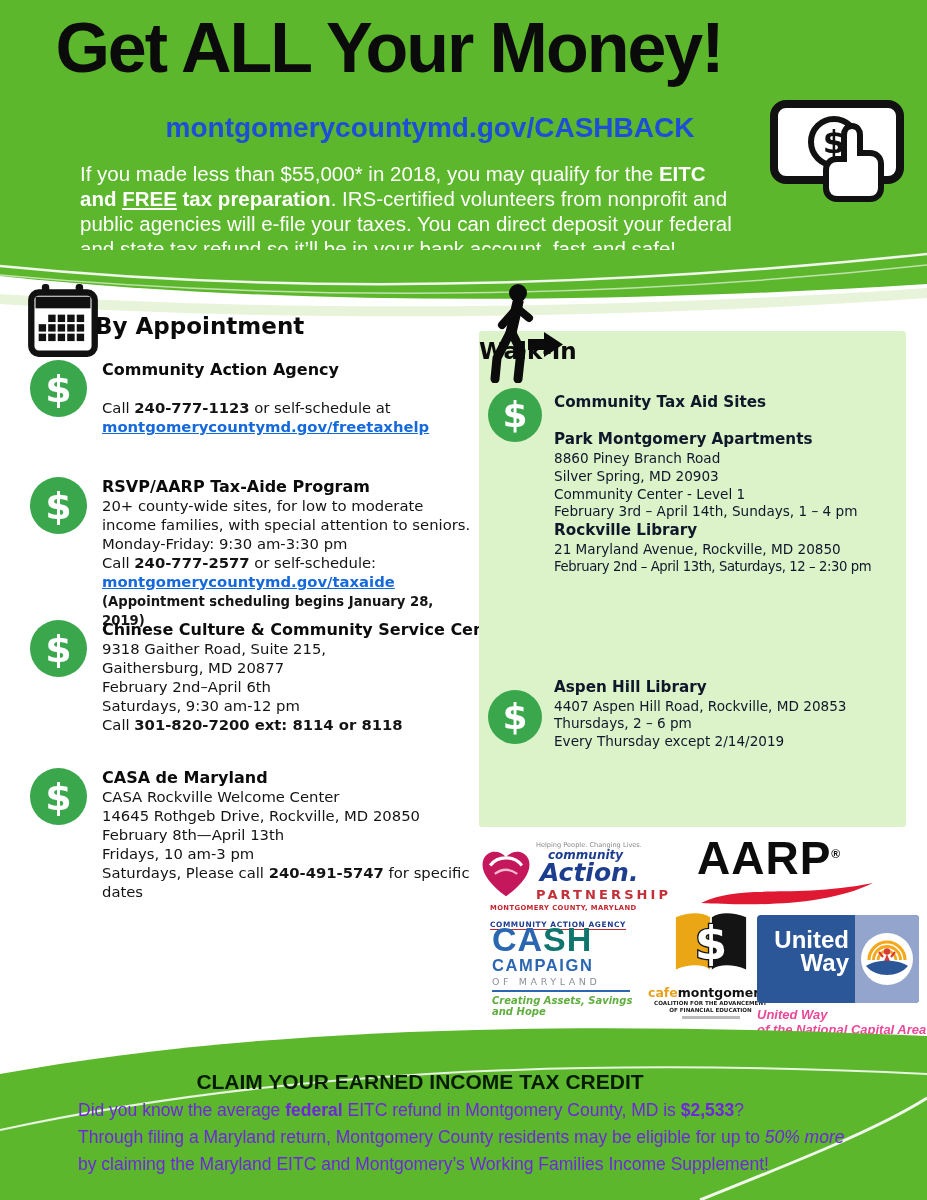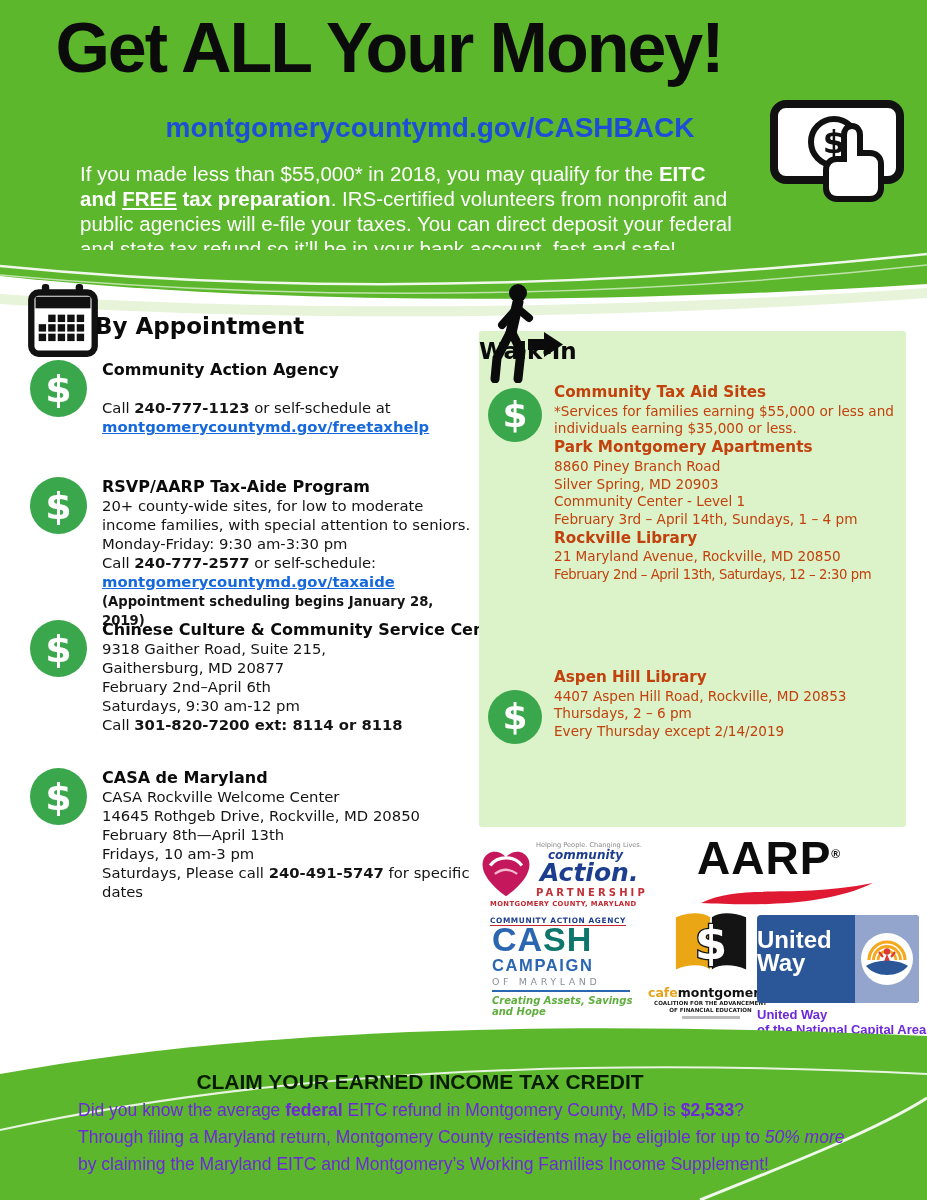--- a/index.html
+++ b/index.html
@@ -30,30 +30,30 @@
           font-weight:bold;font-size:38px;line-height:1;}
   .dollar-sm{width:54px;height:54px;font-size:36px;}
   .etitle{font-weight:bold;font-size:16px;line-height:1.25;color:#0b0b0b;}
   .ebody{font-size:14.8px;line-height:1.28;color:#141414;width:378px;}
   .ebody b{font-weight:bold;}
   .link{display:inline-block;color:#1569dd;font-weight:bold;text-decoration:underline;cursor:pointer;}
   .note{font-weight:bold;font-size:13.2px;}
 
   .walk-box{position:absolute;left:479px;top:331px;width:427px;height:496px;
             background:#dcf2c8;border-radius:3px;}
-  .wbody{font-size:13.6px;line-height:1.3;width:356px;color:#c2410c;}
+  .wbody{font-size:13.6px;line-height:1.3;width:356px;color:#0f172a;margin-top:10px;}
   .wbody .bold{font-weight:bold;font-size:15.2px;}
   .tight{white-space:nowrap;letter-spacing:-0.4px;font-size:13.2px;}
 
   
   .ca-logo{position:absolute;left:478px;top:841px;width:168px;}
   .ca-tag{font-size:6.6px;color:#888;margin-left:58px;}
   .ca-name1{font-size:12px;font-weight:bold;font-style:italic;color:#1d3d8f;margin-left:70px;line-height:1;}
   .ca-name2{font-size:25px;font-weight:bold;font-style:italic;color:#1d3d8f;margin-left:62px;line-height:0.95;}
-  .ca-part{font-size:10px;font-weight:bold;color:#c23038;letter-spacing:3.1px;margin-left:58px;margin-top:2px;}
+  .ca-part{font-size:13px;font-weight:bold;color:#c23038;letter-spacing:3.1px;margin-left:58px;margin-top:2px;}
   .ca-l1{font-size:6.8px;font-weight:bold;color:#c2262e;margin-left:12px;margin-top:2px;letter-spacing:0.4px;}
   .ca-l2{font-size:7.4px;font-weight:bold;color:#1d3d8f;margin-left:12px;letter-spacing:0.6px;
          border-bottom:1px solid #c2262e;display:inline-block;}
   .heart{position:absolute;left:0;top:3px;}
 
   .aarp{position:absolute;left:697px;top:835px;width:185px;}
   .aarp-name{font-family:"Liberation Sans",sans-serif;font-weight:bold;font-size:46px;
              letter-spacing:1px;color:#0c0c0c;line-height:1;}
   .aarp-reg{font-size:12px;vertical-align:super;}
 
@@ -69,24 +69,24 @@
 
   .cafe{position:absolute;left:648px;top:910px;width:125px;text-align:center;}
   .cafe-name{font-size:12.5px;font-weight:bold;line-height:1.1;}
   .cafe-orange{color:#e8a21d;text-align:right;} .cafe-black{color:#111;}
   .cafe-sub{font-size:5.6px;font-weight:bold;color:#222;line-height:1.3;}
   .cafe-bar{width:58px;height:3px;background:#bbb;margin:2px auto 0 auto;}
 
   .uw{position:absolute;left:757px;top:915px;width:170px;}
   .uw-box{width:162px;height:88px;background:#2b5697;border-radius:4px;display:flex;overflow:hidden;}
   .uw-text{flex:1;color:#fff;font-family:"Liberation Sans",sans-serif;font-weight:bold;
-           font-size:24px;line-height:0.95;text-align:left;padding:14px 6px 0 0;}
+           font-size:24px;line-height:0.95;text-align:right;padding:14px 6px 0 0;}
   .uw-right{width:64px;background:#93a5cd;display:flex;align-items:center;justify-content:center;}
-  .uw-sub{margin-top:5px;color:#6d28d9;font-family:"Liberation Sans",sans-serif;
-          font-weight:bold;font-size:13px;line-height:1.15;}
+  .uw-sub{margin-top:5px;color:#ec4899;font-family:"Liberation Sans",sans-serif;
+          font-weight:bold;font-size:13px;line-height:1.15;font-style:italic;}
 
   
   .swoosh-bottom{position:absolute;top:1010px;left:0;width:927px;height:190px;}
   .f-head{position:absolute;top:1070px;left:70px;width:700px;text-align:center;
           font-family:"Liberation Sans",sans-serif;font-weight:bold;font-size:21px;color:#061c01;}
   .f-body{position:absolute;top:1097px;left:78px;width:845px;
           font-family:"Liberation Sans",sans-serif;font-size:17.5px;line-height:1.55;color:#6d28d9;}
   .f-body .line{white-space:nowrap;}
   .f-body b{font-weight:bold;}
   .f-body i{font-style:italic;}
@@ -220,21 +220,21 @@
   </svg>
 
   <div class="abs col-head" style="left:479px;top:338px;width:427px">Walk-In</div>
 
   <div class="entry" style="left:488px;top:383px;gap:12px">
     <div class="dollar dollar-sm" style="margin-top:5px">
         <span>$</span>
       </div>
     <div class="wbody">
       <span class="bold">Community Tax Aid Sites</span><br>
-      <span>*Services for families earning $55,000 or less and individuals earning $35,000 or less.</span><br>
+      <br>
       <span class="bold">Park Montgomery Apartments</span><br>
       <span>8860 Piney Branch Road</span><br>
       <span>Silver Spring, MD 20903</span><br>
       <span>Community Center - Level 1</span><br>
       <span>February 3rd – April 14th, Sundays, 1 – 4 pm</span><br>
       <span class="bold">Rockville Library</span><br>
       <span>21 Maryland Avenue, Rockville, MD 20850</span><br>
       <span class="tight">February 2nd – April 13th, Saturdays, 12 – 2:30 pm</span>
     </div>
   </div>

